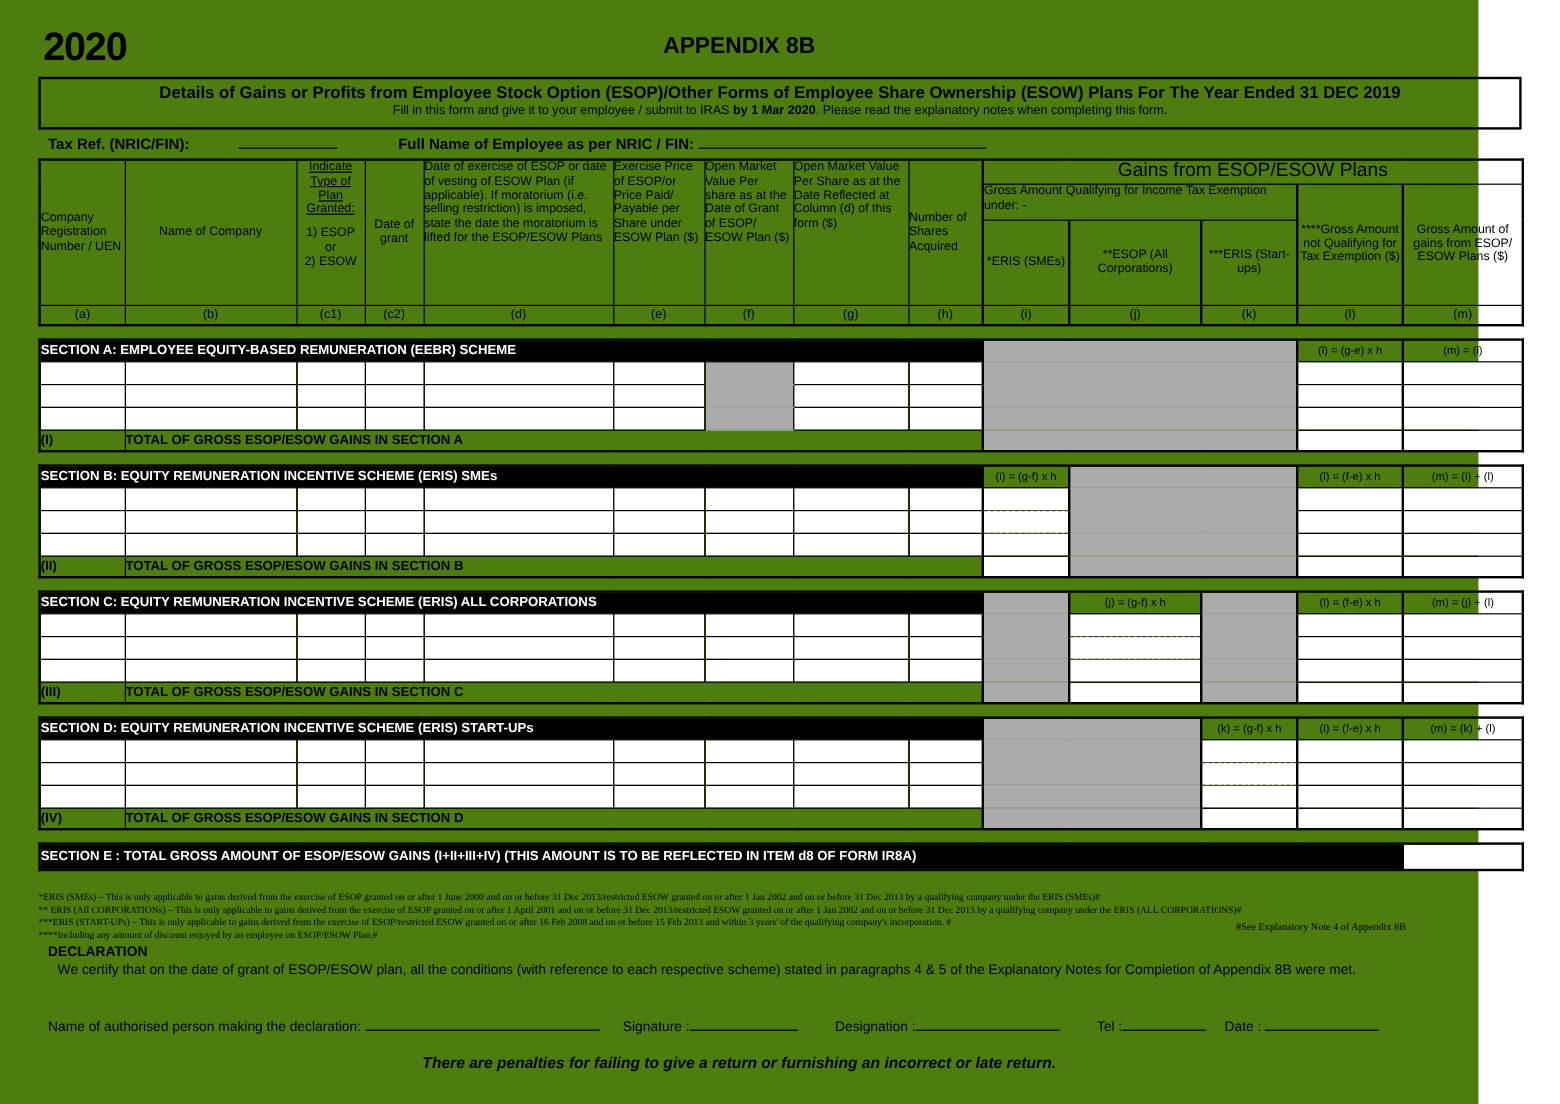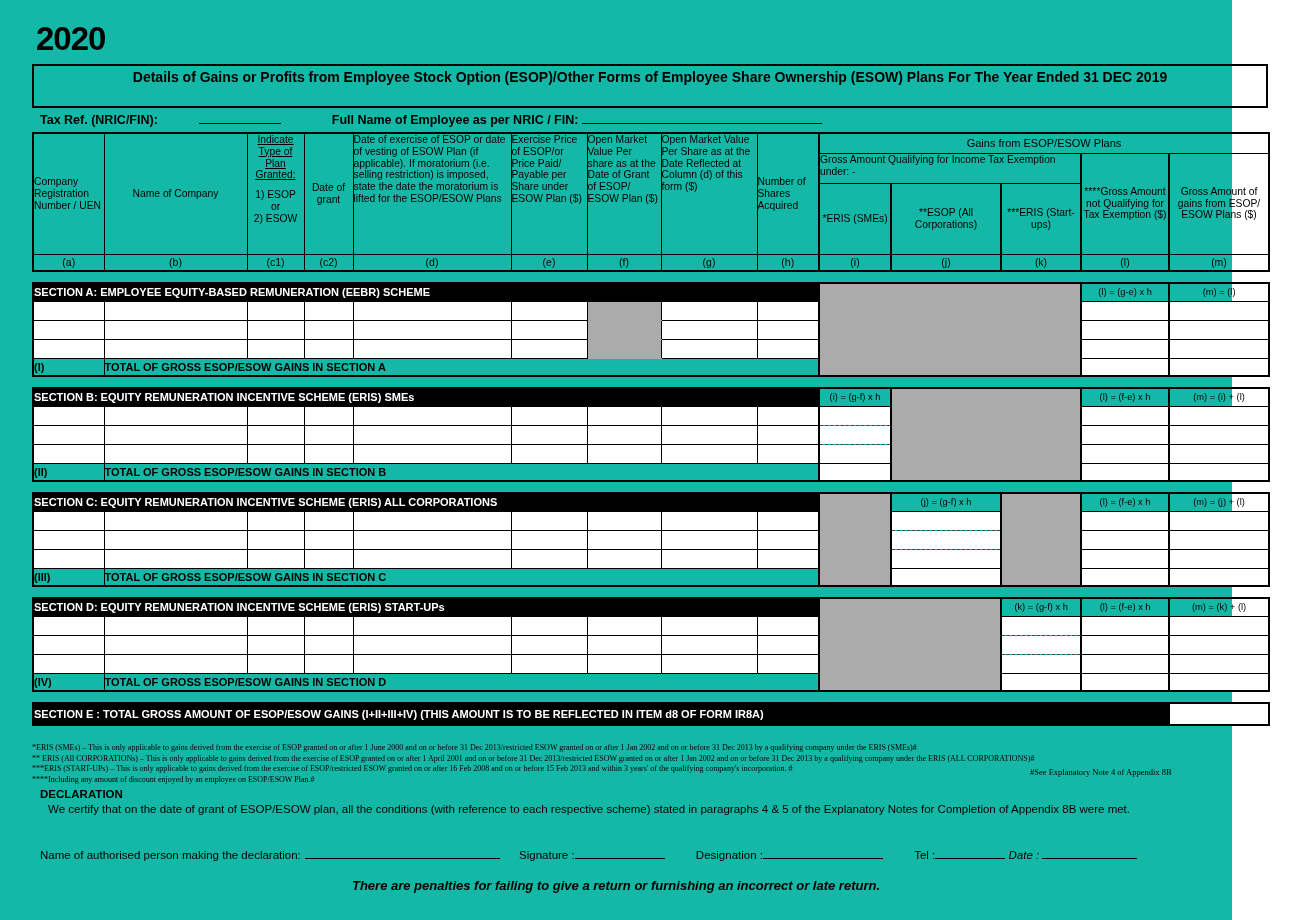--- a/index.html
+++ b/index.html
@@ -1,17 +1,17 @@
 <!DOCTYPE html>
 <html><head>
 <meta charset="utf-8">
 <style>
   html,body{margin:0;padding:0;background:#fff;}
   body{width:1300px;height:920px;overflow:hidden;font-family:"Liberation Sans",sans-serif;color:#000;}
-  #page{position:relative;width:1232px;height:920px;background:#14b8a6;}
+  #page{position:relative;width:1232px;height:920px;background:#4d7c0f;}
 
   #year{position:absolute;left:36px;top:20px;font-size:33px;font-weight:800;letter-spacing:-1px;}
   #appendix{position:absolute;left:0;right:0;top:28px;text-align:center;font-size:19px;font-weight:bold;}
 
   #titlebox{position:absolute;left:32px;top:64px;width:1232px;height:40px;border:2px solid #000;text-align:center;}
   #titlebox .t1{font-size:14px;font-weight:bold;margin-top:3px;}
   #titlebox .t2{font-size:10.5px;margin-top:1px;}
 
   #empline{position:absolute;left:40px;top:111px;font-size:12.5px;font-weight:bold;white-space:nowrap;}
   .bl{display:inline-block;border-bottom:1px solid #000;height:12px;vertical-align:baseline;}
@@ -22,21 +22,21 @@
 
   
   #hdr .r1{height:20px}
   #hdr .r2{height:30px}
   #hdr .r3{height:71px}
   #hdr .lrow{height:17px}
   #hdr tr.h td{border-bottom:none;}
   .hc{font-size:10.3px;line-height:11.8px;padding:2px 4px;vertical-align:top;text-align:left;}
   .vm{vertical-align:middle;}
   .tc{text-align:center;}
-  .gains{font-size:11px;text-align:center;vertical-align:middle;}
+  .gains{font-size:16px;text-align:center;vertical-align:middle;}
   .qual{font-size:10.3px;line-height:12px;padding:1px 4px;vertical-align:top;}
   .lrow td{border-top:1px dotted #000;text-align:center;font-size:10.5px;vertical-align:middle;}
   .bL2{border-left:2px solid #000 !important;}
   .u{text-decoration:underline;}
   .c1opt{margin-top:8px;}
 
   
   table.sec{margin-top:10px;}
   .bar-row{height:18px;}
   .dr{height:19px;}
@@ -64,23 +64,25 @@
 
   #formcode{position:absolute;left:55px;top:928px;font-size:10px;}
   #penalty{position:absolute;left:0;right:0;top:878px;text-align:center;font-size:13px;font-weight:bold;font-style:italic;}
 </style>
 </head>
 <body>
 
 <div id="page">
 
   <div id="year">2020</div>
+  <div id="appendix">APPENDIX 8B</div>
 
   <div id="titlebox">
     <div class="t1">Details of Gains or Profits from  Employee Stock Option (ESOP)/Other Forms of  Employee Share Ownership (ESOW) Plans For The Year Ended 31 DEC 2019</div>
+    <div class="t2"><span>Fill in this form and give it to your employee / submit to IRAS </span><b>by 1 Mar 2020</b><span>.  Please read the explanatory notes when completing this form.</span></div>
   </div>
 
   <div id="empline">
     <span>Tax Ref. (NRIC/FIN):</span>
     <span class="bl" style="width:82px;margin-left:38px;"></span>
     <span style="margin-left:15px;padding-left:32px;">Full Name of Employee as per NRIC / FIN:</span>
     <span class="bl" style="width:240px;"></span>
   </div>
 
   <div id="formarea">
@@ -515,20 +517,20 @@
   <div id="noteright">#See Explanatory Note 4 of Appendix 8B</div>
 
   <div id="decl">
     <div class="dh">DECLARATION</div>
     <div class="dt">We certify that on the date of grant of ESOP/ESOW plan, all the conditions (with reference to each respective scheme) stated in paragraphs 4 &amp; 5 of the Explanatory Notes for Completion of Appendix 8B were met.</div>
     <div class="dline" id="dline2">
       <span>Name of authorised person making the declaration:</span><span class="bl" style="width:195px;margin-left:4px;"></span>
       <span style="margin-left:16px;">Signature :</span><span class="bl" style="width:90px;"></span>
       <span style="margin-left:28px;">Designation :</span><span class="bl" style="width:120px;"></span>
       <span style="margin-left:28px;">Tel :</span><span class="bl" style="width:70px;"></span>
-      <span style="font-style:italic;">Date : </span><span class="bl" style="width:95px;"></span>
+      <span style="margin-left:12px;">Date : </span><span class="bl" style="width:95px;"></span>
     </div>
   </div>
 
   <div id="formcode">App8B(1/2020)</div>
   <div id="penalty">There are penalties for failing to give a return or furnishing an incorrect or late return.</div>
 
 </div>
 
 </body></html>

